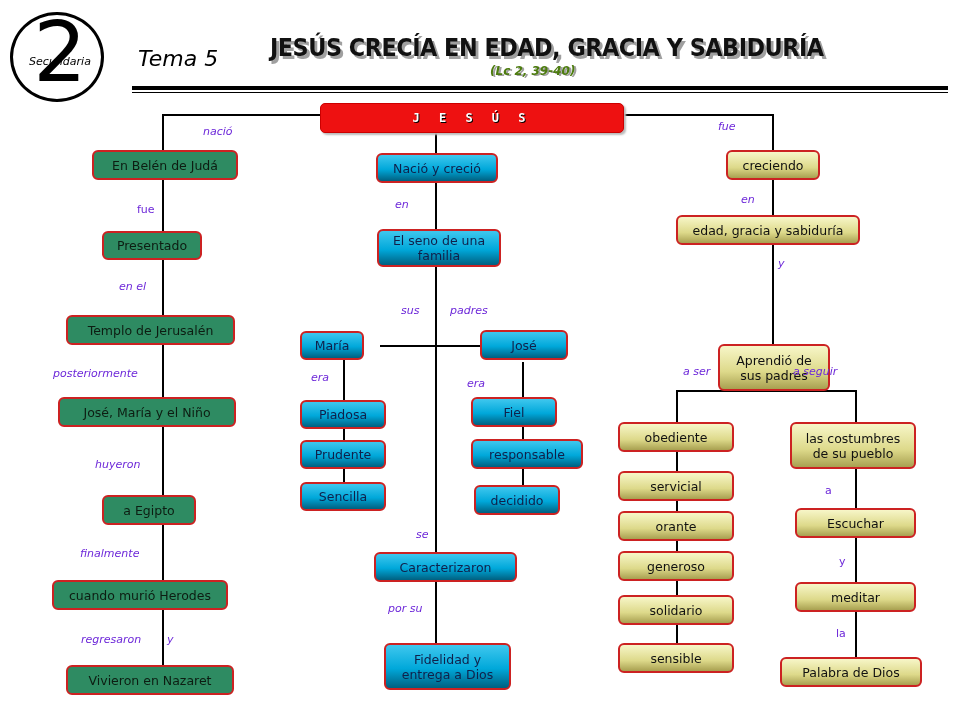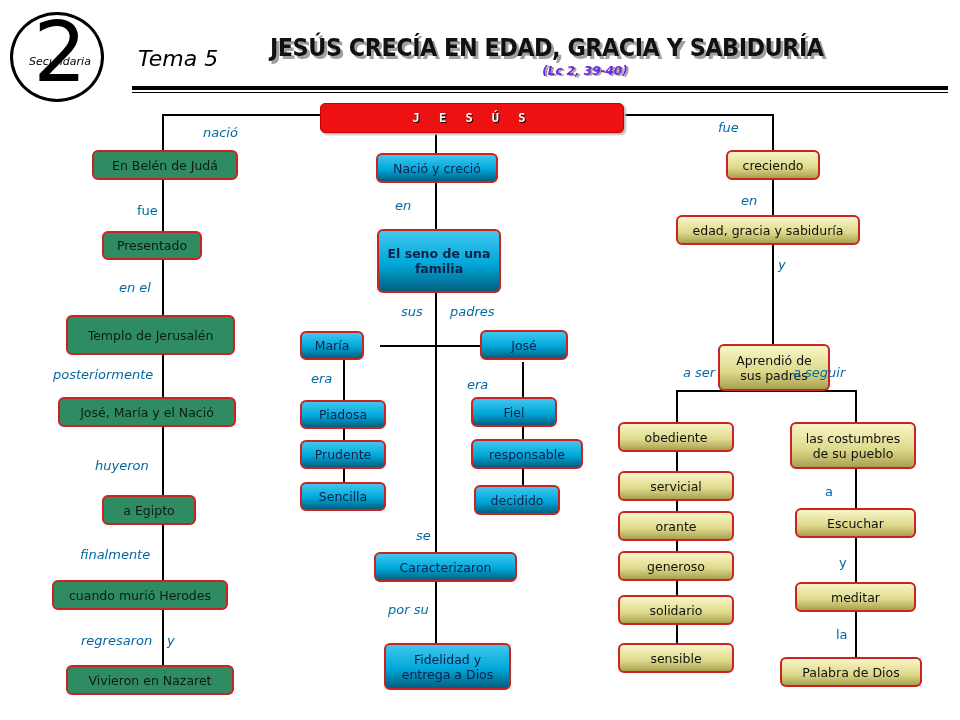--- a/index.html
+++ b/index.html
@@ -3,30 +3,30 @@
 <meta charset="utf-8">
 <style>
   html, body { margin:0; padding:0; }
   body { width:960px; height:720px; background:#ffffff; position:relative; overflow:hidden; font-family:"DejaVu Sans", sans-serif; }
   .abs { position:absolute; }
   .logo-circle { left:10px; top:12px; width:94px; height:90px; border:3px solid #000; border-radius:50%; box-sizing:border-box; }
   .logo-num { left:30px; top:2px; width:60px; text-align:center; font-family:"DejaVu Sans", sans-serif; font-size:84px; line-height:100px; color:#000; }
   .logo-sub { left:20px; top:55px; width:80px; text-align:center; font-family:"DejaVu Sans", sans-serif; font-style:italic; font-size:11px; color:#000; }
   .tema { left:138px; top:46px; font-family:"DejaVu Sans", sans-serif; font-style:italic; font-size:22px; color:#000; }
   .title { left:270px; top:34px; width:640px; font-family:"DejaVu Sans", sans-serif; font-weight:bold; font-size:24px; color:#111; text-shadow:3px 3px 0 #a0a0a0; letter-spacing:-0.5px; white-space:nowrap; transform:scaleX(0.93); transform-origin:left; }
-  .subtitle { left:490px; top:64px; width:190px; text-align:center; font-family:"DejaVu Sans", sans-serif; font-style:italic; font-weight:bold; font-size:12px; color:#6d28d9; text-shadow:2px 1px 0 #a0a0a0; }
+  .subtitle { left:490px; top:64px; width:190px; text-align:left; font-family:"DejaVu Sans", sans-serif; font-style:italic; font-weight:bold; font-size:12px; color:#4d7c0f; text-shadow:2px 1px 0 #a0a0a0; }
   .rule1 { left:132px; top:86px; width:816px; height:4px; background:#000; }
   .rule2 { left:132px; top:92px; width:816px; height:1px; background:#000; }
   .ln { position:absolute; background:#000; }
   .box { position:absolute; box-sizing:border-box; border:2px solid #cc2222; border-radius:6px; display:flex; align-items:center; justify-content:center; text-align:center; font-size:12.5px; line-height:15px; color:#111; }
   .green { background:#2e8b62; color:#0d1d12; }
   .blue { background:linear-gradient(to bottom, #3fc7ee 0%, #00a8da 55%, #006080 100%); color:#10204a; }
   .yellow { background:linear-gradient(to bottom, #f7f6c8 0%, #ddd98a 60%, #a8a050 100%); color:#111; }
   .red { background:#ee1111; border:1px solid #cc0000; border-radius:5px; color:#fff; font-family:"DejaVu Sans Mono", monospace; font-weight:bold; font-size:12px; letter-spacing:6px; text-shadow:1px 1px 0 #000; box-shadow:2px 2px 2px #bbb; }
-  .lbl { position:absolute; font-size:13px; font-style:italic; color:#0369a1; white-space:nowrap; }
+  .lbl { position:absolute; font-size:11px; font-style:italic; color:#6d28d9; white-space:nowrap; }
   .lbl.up { font-style:normal; }
 </style>
 </head>
 <body>
 
 <div class="abs logo-circle"></div>
 <div class="abs logo-num">2</div>
 <div class="abs logo-sub">Secundaria</div>
 <div class="abs tema">Tema 5</div>
 <div class="abs title">JESÚS CRECÍA EN EDAD, GRACIA Y SABIDURÍA</div>
@@ -52,34 +52,34 @@
 <div class="ln" style="left:676px;top:390px;width:2px;height:270px;"></div>
 <div class="ln" style="left:855px;top:390px;width:2px;height:280px;"></div>
 
 <div class="box red" style="left:320px;top:103px;width:304px;height:30px;">J E S Ú S</div>
 
 <div class="lbl" style="left:203px;top:125px;">nació</div>
 <div class="box green" style="left:92px;top:150px;width:146px;height:30px;">En Belén de Judá</div>
 <div class="lbl up" style="left:137px;top:203px;">fue</div>
 <div class="box green" style="left:102px;top:231px;width:100px;height:29px;">Presentado</div>
 <div class="lbl" style="left:119px;top:280px;">en el</div>
-<div class="box green" style="left:66px;top:315px;width:169px;height:40px;">Templo de Jerusalén</div>
+<div class="box green" style="left:66px;top:315px;width:169px;height:30px;">Templo de Jerusalén</div>
 <div class="lbl" style="left:53px;top:367px;">posteriormente</div>
-<div class="box green" style="left:58px;top:397px;width:178px;height:30px;">José, María y el Nació</div>
+<div class="box green" style="left:58px;top:397px;width:178px;height:30px;">José, María y el Niño</div>
 <div class="lbl" style="left:95px;top:458px;">huyeron</div>
 <div class="box green" style="left:102px;top:495px;width:94px;height:30px;">a Egipto</div>
 <div class="lbl" style="left:80px;top:547px;">finalmente</div>
 <div class="box green" style="left:52px;top:580px;width:176px;height:30px;">cuando murió Herodes</div>
 <div class="lbl" style="left:81px;top:633px;">regresaron</div>
 <div class="lbl" style="left:167px;top:633px;">y</div>
 <div class="box green" style="left:66px;top:665px;width:168px;height:30px;">Vivieron en Nazaret</div>
 
 <div class="box blue" style="left:376px;top:153px;width:122px;height:30px;">Nació y creció</div>
 <div class="lbl" style="left:395px;top:198px;">en</div>
-<div class="box blue" style="left:377px;top:229px;width:124px;height:64px;padding:0 8px;font-weight:bold;">El seno de una familia</div>
+<div class="box blue" style="left:377px;top:229px;width:124px;height:38px;padding:0 8px;">El seno de una familia</div>
 <div class="lbl" style="left:401px;top:304px;">sus</div>
 <div class="lbl" style="left:450px;top:304px;">padres</div>
 <div class="box blue" style="left:300px;top:331px;width:64px;height:29px;">María</div>
 <div class="box blue" style="left:480px;top:330px;width:88px;height:30px;">José</div>
 <div class="lbl" style="left:311px;top:371px;">era</div>
 <div class="lbl" style="left:467px;top:377px;">era</div>
 
 <div class="box blue" style="left:300px;top:400px;width:86px;height:29px;">Piadosa</div>
 <div class="box blue" style="left:300px;top:440px;width:86px;height:29px;">Prudente</div>
 <div class="box blue" style="left:300px;top:482px;width:86px;height:29px;">Sencilla</div>

